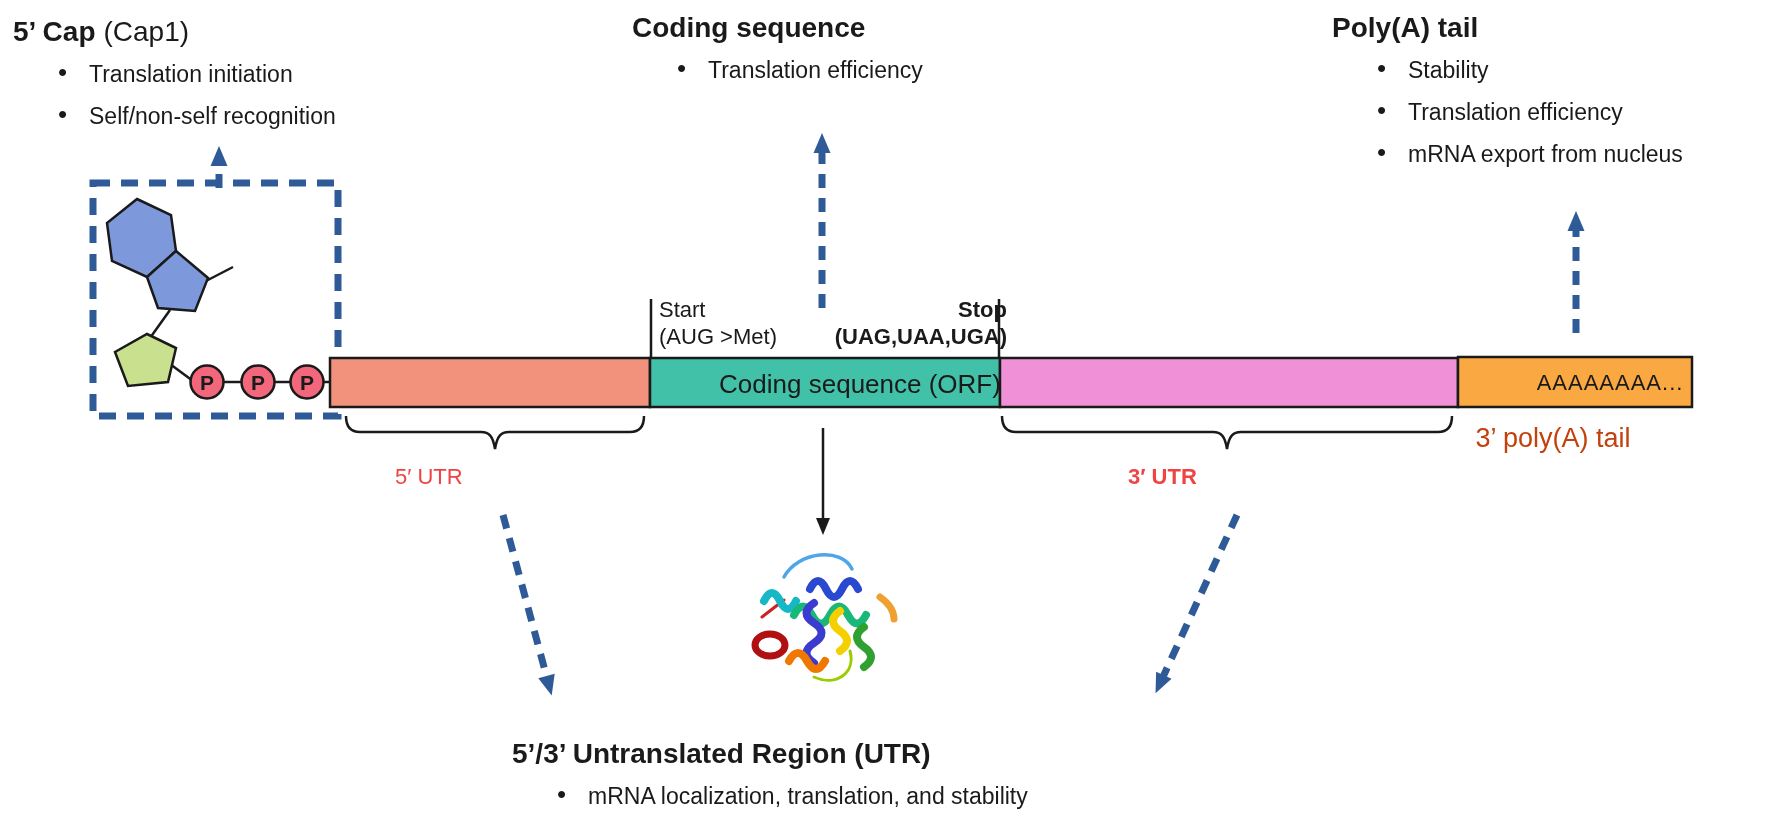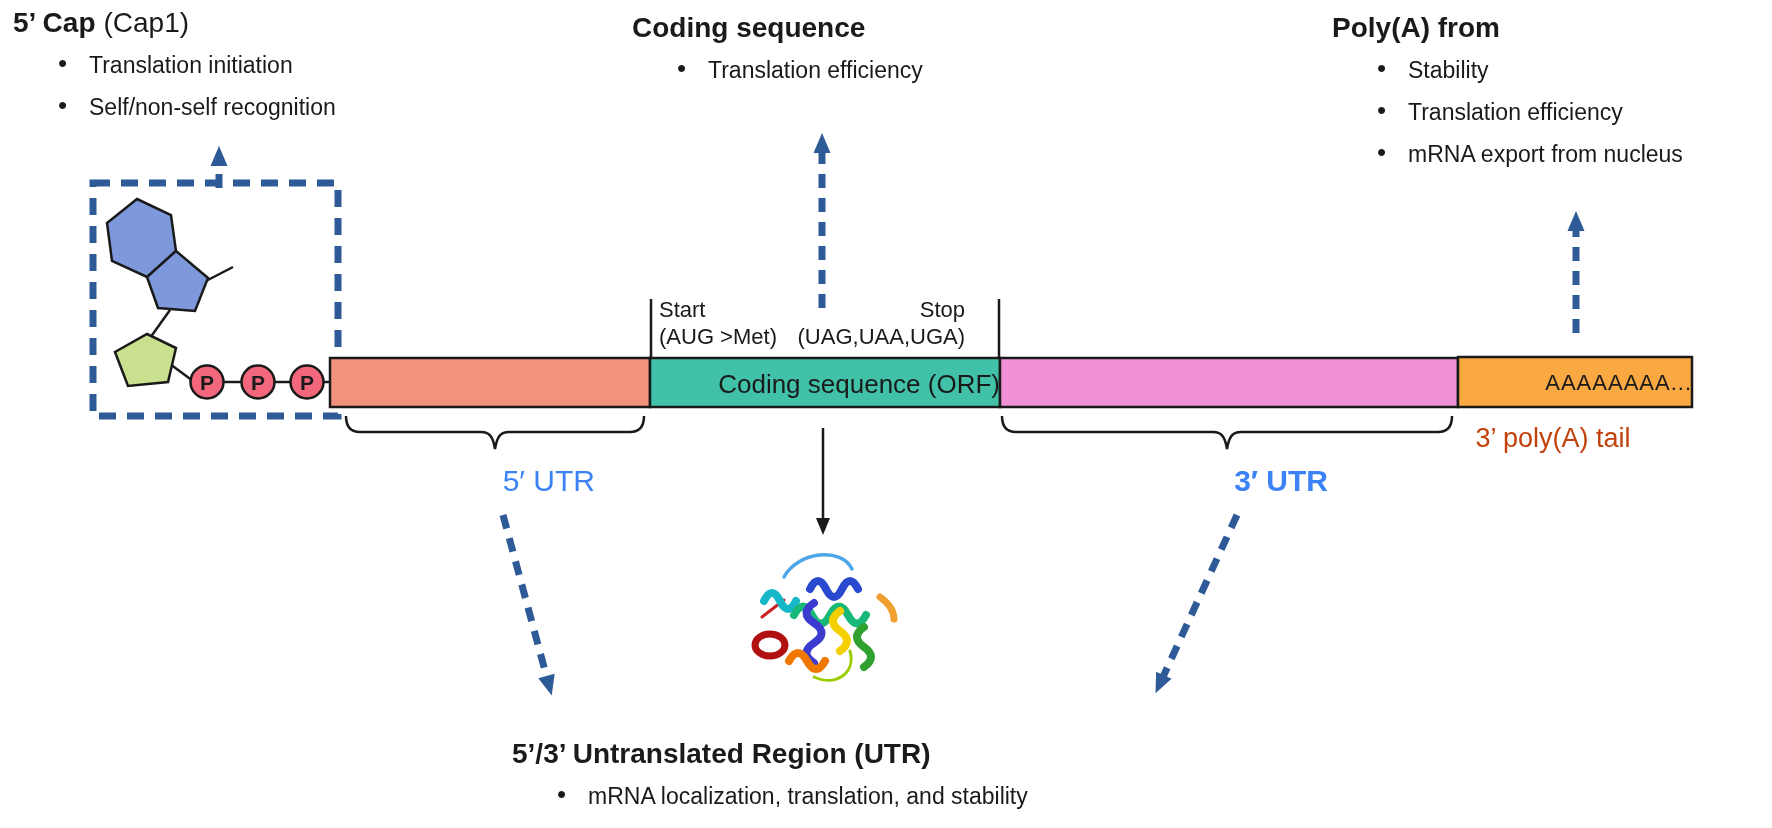--- a/index.html
+++ b/index.html
@@ -7,23 +7,23 @@
   .stage{position:relative;width:1772px;height:828px;background:#ffffff;overflow:hidden;}
   .abs{position:absolute;}
   svg{position:absolute;left:0;top:0;}
   
   .section .title{font-size:28px;font-weight:bold;white-space:nowrap;}
   .section .title .note{font-weight:normal;margin-left:8px;}
   .section .bullets{margin-top:9px;}
   .brow{font-size:23px;white-space:nowrap;display:flex;align-items:flex-end;margin-bottom:11px;}
   .brow::before{content:"•";display:inline-block;margin-left:45px;width:31px;font-size:26px;}
   
-  .bar-text{font-size:26px;text-align:right;white-space:nowrap;}
+  .bar-text{font-size:26px;text-align:center;white-space:nowrap;padding-left:35px;}
   .codon{font-size:22px;line-height:27px;white-space:nowrap;}
-  .utr-label{font-size:30px;text-align:right;white-space:nowrap;color:#3b82f6;}
+  .utr-label{font-size:22px;text-align:left;white-space:nowrap;color:#ef4444;}
   .capname{font-size:27px;text-align:center;white-space:nowrap;color:#2E3B4E;}
   .capname sup{font-size:17px;}
   .polyatail{font-size:27px;text-align:center;white-space:nowrap;color:#c2410c;}
   .aaa{letter-spacing:1px;font-size:22px;}
 </style>
 </head>
 <body>
 
 <div class="stage">
 
@@ -96,21 +96,21 @@
       <path d="M42,70 q9,-17 18,0 q9,17 18,0 q9,-17 18,0 q9,17 18,0" stroke="#18b878" stroke-width="8"></path>
       <path d="M62,58 q-15,10 0,20 q15,10 0,20 q-15,10 0,20" stroke="#3b3bd0" stroke-width="8"></path>
       <path d="M88,66 q-14,10 0,20 q14,10 0,20" stroke="#f5d000" stroke-width="8"></path>
       <path d="M37,116 q9,-16 18,0 q9,16 18,0" stroke="#f07800" stroke-width="8"></path>
       <ellipse cx="18" cy="100" rx="15" ry="11" stroke="#b01010" stroke-width="7"></ellipse>
       <path d="M112,82 q-14,10 0,20 q14,10 0,20" stroke="#30a030" stroke-width="8"></path>
       <path d="M128,52 q14,10 14,22" stroke="#f0a030" stroke-width="7"></path>
     </g>
   </svg>
 
-  <div class="abs section" style="left:13px;top:7px;">
+  <div class="abs section" style="left:13px;top:16px;">
     <div class="title"><span>5’ Cap</span><span class="note">(Cap1)</span></div>
     <div class="bullets">
       <div class="brow">
           <span>Translation initiation</span>
         </div>
       <div class="brow">
           <span>Self/non-self recognition</span>
         </div>
     </div>
   </div>
@@ -118,39 +118,39 @@
   <div class="abs section" style="left:632px;top:12px;">
     <div class="title">Coding sequence</div>
     <div class="bullets">
       <div class="brow">
           <span>Translation efficiency</span>
         </div>
     </div>
   </div>
 
   <div class="abs section" style="left:1332px;top:12px;">
-    <div class="title">Poly(A) from</div>
+    <div class="title">Poly(A) tail</div>
     <div class="bullets">
       <div class="brow">
           <span>Stability</span>
         </div>
       <div class="brow">
           <span>Translation efficiency</span>
         </div>
       <div class="brow">
           <span>mRNA export from nucleus</span>
         </div>
     </div>
   </div>
 
   <div class="abs codon" style="left:659px;top:296px;">
     <div>Start</div>
     <div>(AUG &gt;Met)</div>
   </div>
-  <div class="abs codon" style="left:758px;top:296px;width:207px;text-align:right;">
+  <div class="abs codon" style="left:800px;top:296px;width:207px;text-align:right;font-weight:bold;">
     <div>Stop</div>
     <div>(UAG,UAA,UGA)</div>
   </div>
 
   <div class="abs bar-text" style="left:650px;top:369px;width:350px;">Coding sequence (ORF)</div>
   <div class="abs bar-text aaa" style="left:1458px;top:370px;width:234px;">AAAAAAAA...</div>
 
 
   <div class="abs utr-label" style="left:395px;top:464px;width:200px;">5′ UTR</div>
   <div class="abs utr-label" style="left:1128px;top:464px;width:200px;font-weight:bold;">3′ UTR</div>

